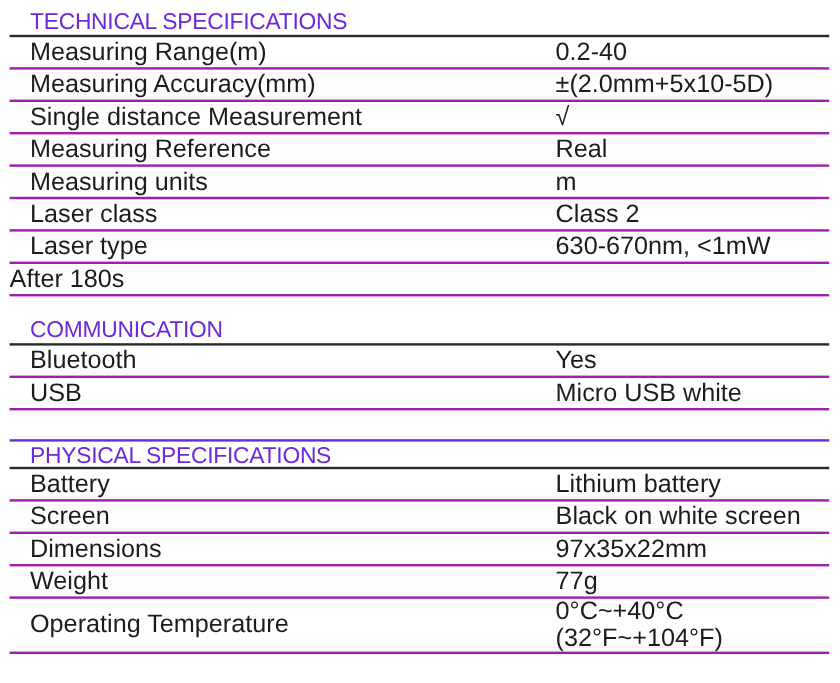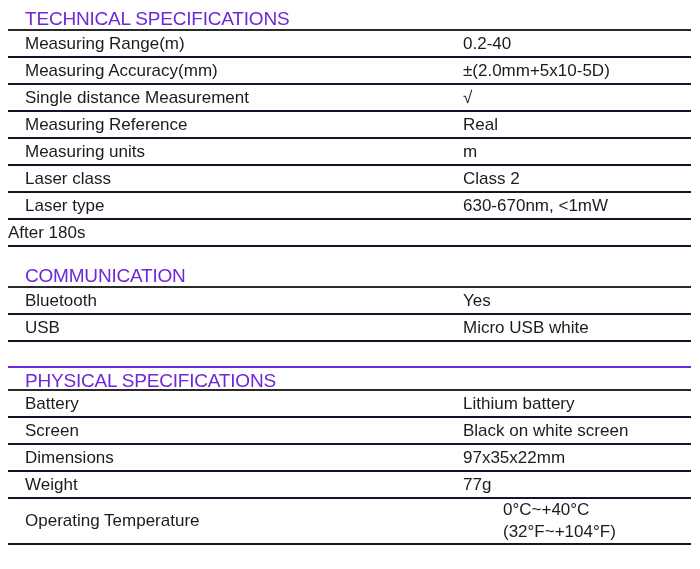--- a/index.html
+++ b/index.html
@@ -28,24 +28,24 @@
   .section-title.with-top-border { border-top: 2px solid #6d28d9; }
 
   .mt-s1 { margin-top: 0; }
   .mt-s2 { margin-top: 16px; }
   .mt-s3 { margin-top: 24px; }
 
   .row {
     display: flex;
     align-items: center;
     height: 27px;
-    border-bottom: 2px solid #0f172a;
-    font-size: 17px;
+    border-bottom: 2px solid #a21caf;
+    font-size: 21px;
   }
-  .row.tall { height: 46px; gap: 40px; }
+  .row.tall { height: 46px; }
   .label {
     flex: 0 0 455px;
     padding-left: 17px;
     white-space: nowrap;
     overflow: hidden;
   }
   .value {
     flex: 1 1 auto;
     white-space: nowrap;
     overflow: hidden;

